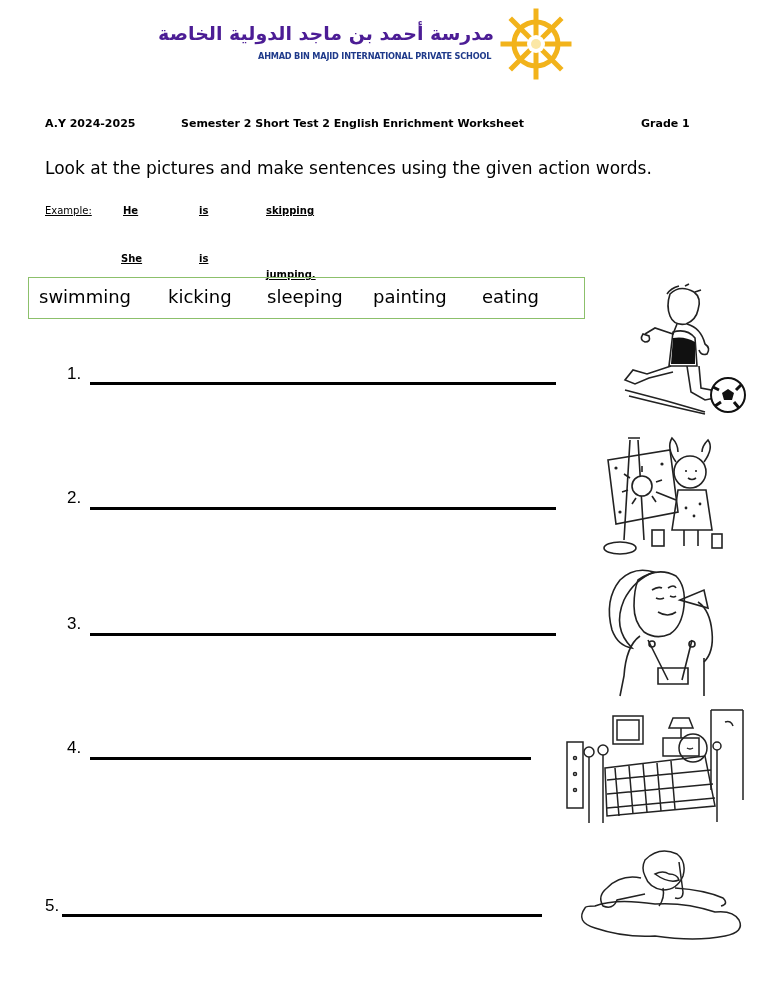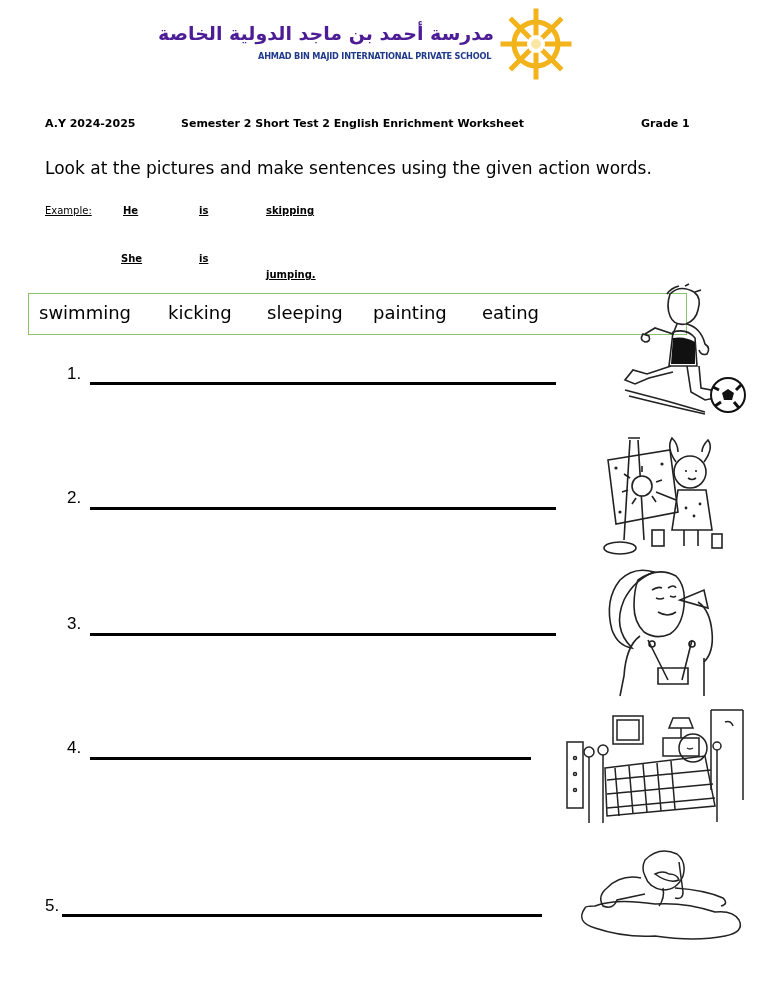--- a/index.html
+++ b/index.html
@@ -4,21 +4,21 @@
   <style>
     html, body { margin: 0; padding: 0; background: #ffffff; }
     body { width: 768px; height: 994px; position: relative; overflow: hidden; font-family: "DejaVu Sans", sans-serif; color: #000; }
     .abs { position: absolute; }
     .logo-ar { left: 258px; top: 22px; font-size: 19px; font-weight: bold; color: #4c1d95; direction: rtl; white-space: nowrap; width: 236px; text-align: right; }
     .logo-en { left: 258px; top: 51px; font-size: 8.2px; font-weight: bold; color: #1f3a8a; white-space: nowrap; letter-spacing: -0.2px; text-align: center; }
     .logo-wheel { left: 500px; top: 8px; width: 72px; height: 72px; }
     .header-line { top: 117px; font-size: 11px; font-weight: bold; white-space: nowrap; font-family: "DejaVu Sans", sans-serif; }
     .instr { left: 45px; top: 158px; font-size: 17px; white-space: nowrap; }
     .ex-row { font-size: 10px; white-space: nowrap; text-decoration: underline; }
-    .wordbank { left: 28px; top: 277px; width: 659px; height: 42px; border: 1.5px solid #8cc06b; box-sizing: border-box; margin-top: 16px; }
+    .wordbank { left: 28px; top: 277px; width: 557px; height: 42px; border: 1.5px solid #8cc06b; box-sizing: border-box; }
     .wb-word { position: absolute; top: 8px; font-size: 18px; white-space: nowrap; }
     .q-num { font-size: 17px; white-space: nowrap; font-family: "Liberation Sans", sans-serif; }
     .q-line { height: 3px; background: #000; }
     .pic { position: absolute; }
   </style>
 </head>
 <body>
 
 <svg class="abs logo-wheel" viewBox="0 0 72 72">
   <g stroke="#f2b31b" stroke-width="5" fill="none" stroke-linecap="square">

